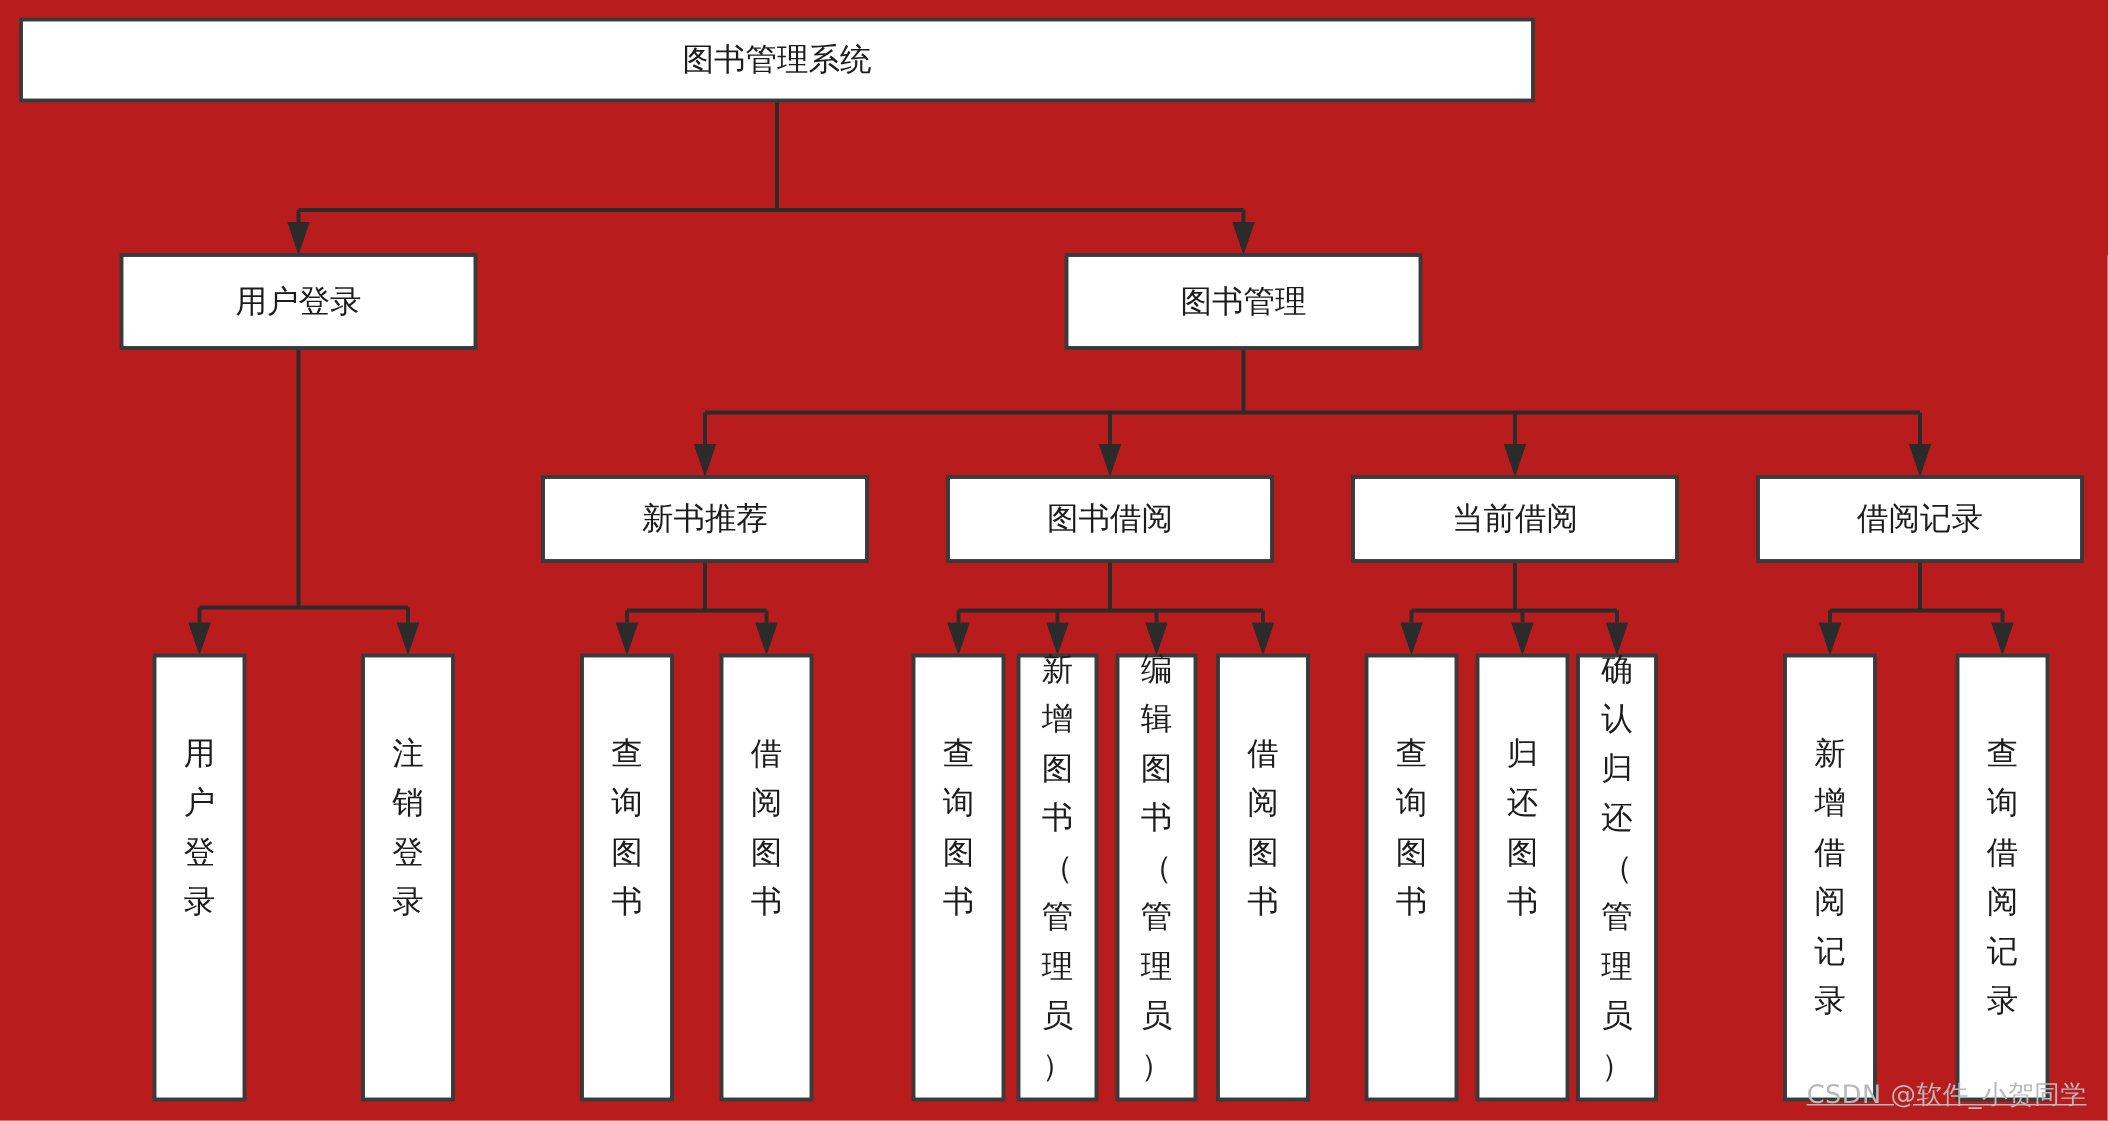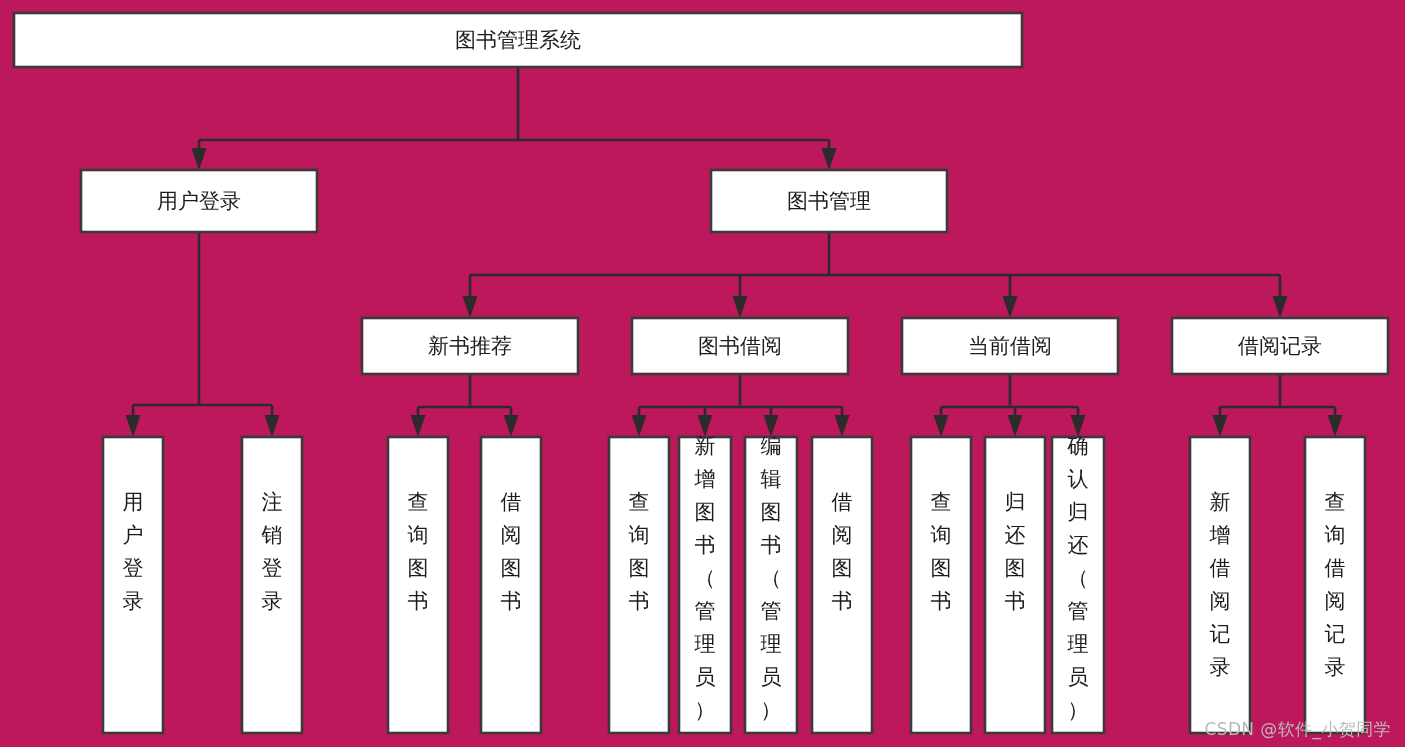--- a/index.html
+++ b/index.html
@@ -11,21 +11,21 @@
   body {
     width: 1405px;
     height: 747px;
     font-family: "DejaVu Sans", "Liberation Sans", sans-serif;
     overflow: hidden;
   }
   #diagram-root {
     position: relative;
     width: 1405px;
     height: 747px;
-    background: #be185d;
+    background: #b91c1c;
   }
   svg.diagram-canvas {
     position: absolute;
     left: 0;
     top: 0;
     width: 1405px;
     height: 747px;
     display: block;
   }
   .node-box {
@@ -59,20 +59,21 @@
   .watermark {
     position: absolute;
     right: 14px;
     bottom: 6px;
     color: #b9b9b9;
     font-size: 17px;
     font-family: "DejaVu Sans", "Liberation Sans", sans-serif;
     letter-spacing: 0.4px;
     white-space: nowrap;
     pointer-events: none;
+    text-decoration: underline;
   }
 </style>
 </head>
 <body>
 
 <div id="diagram-root">
   <svg class="diagram-canvas" id="diagram-canvas" viewBox="0 0 1405 747" xmlns="http://www.w3.org/2000/svg">
       <g>
         <g>
           <path d="M 518 67 L 518 140" class="connector"></path>

